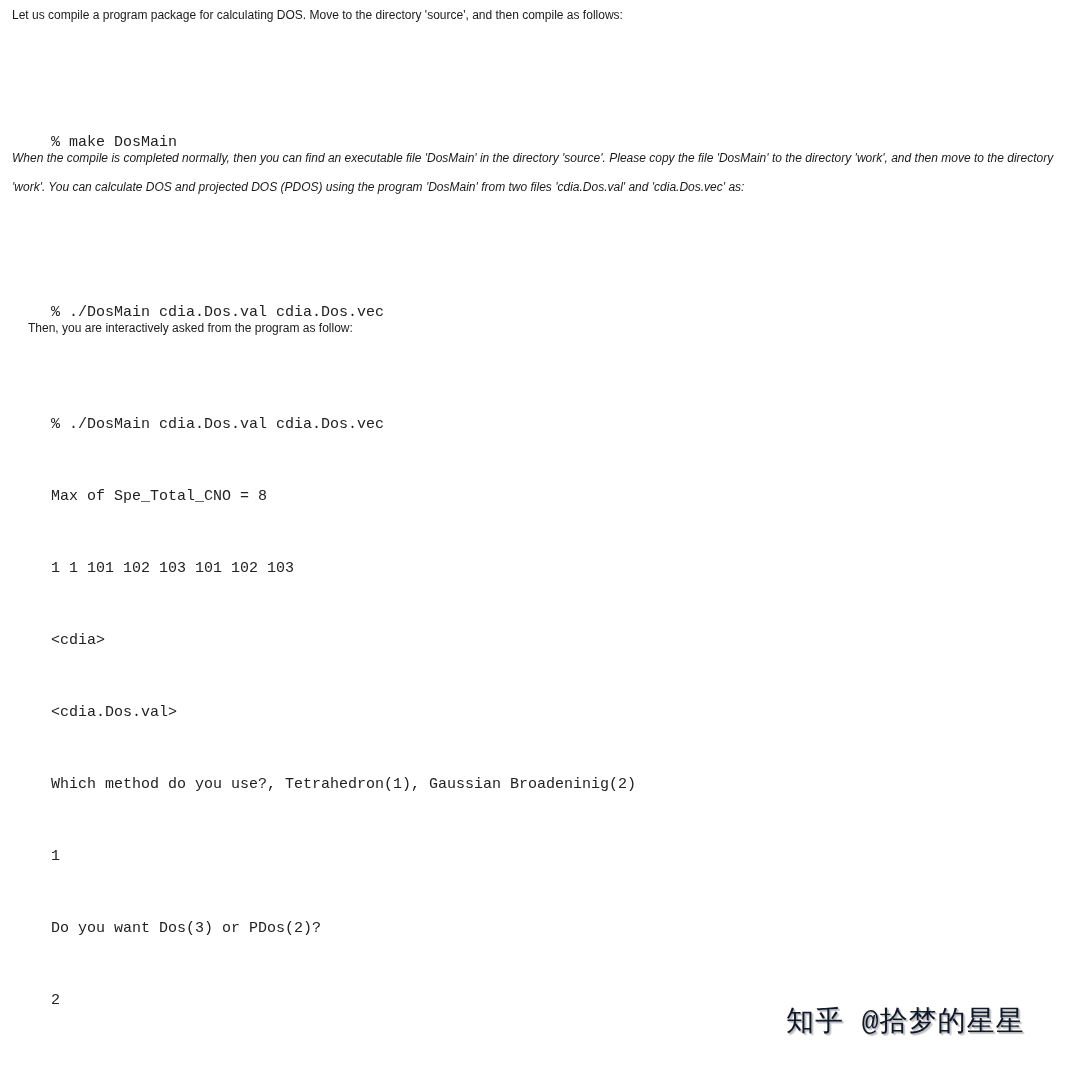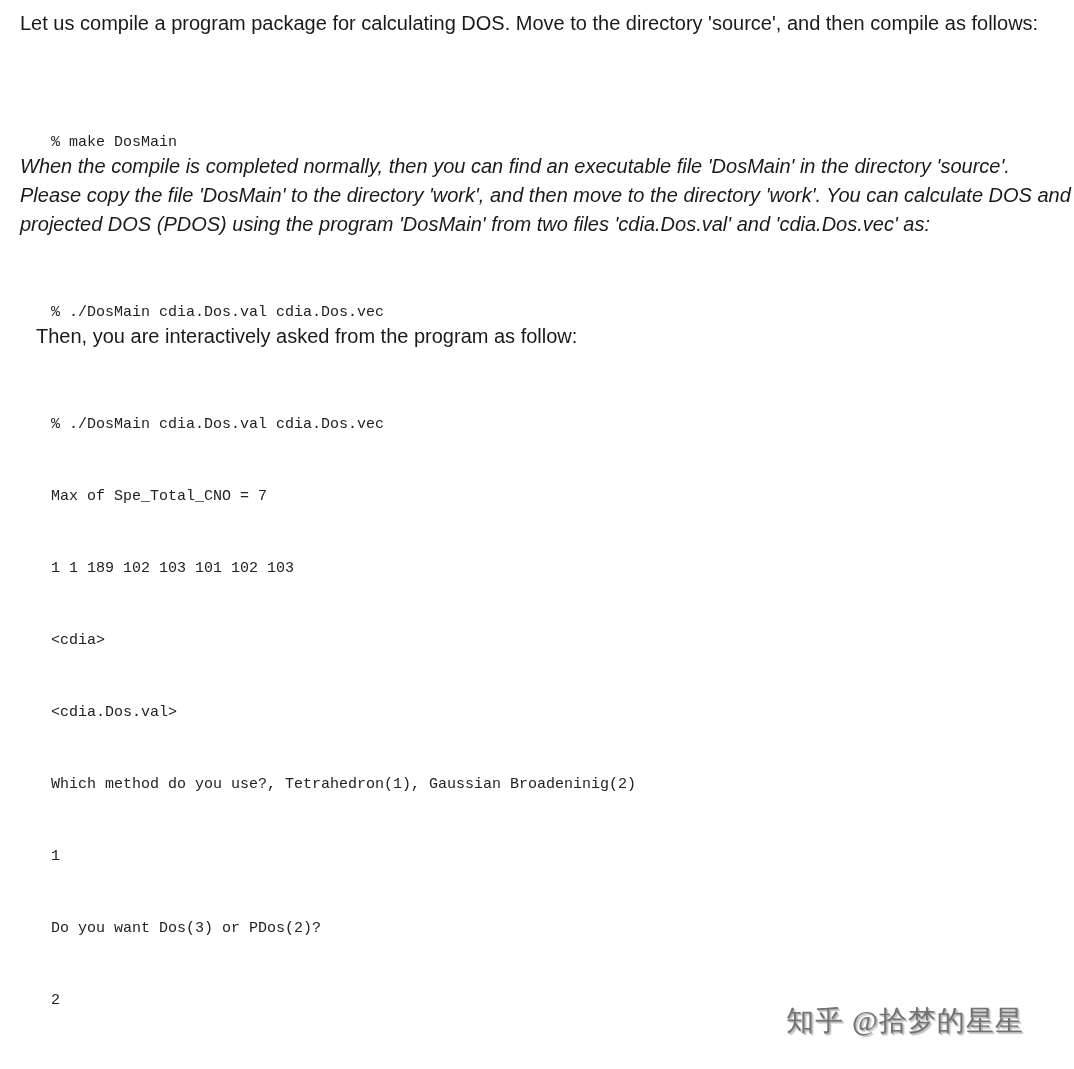--- a/index.html
+++ b/index.html
@@ -15,24 +15,24 @@
     color: #1a1a1a;
   }
   .page {
     position: absolute;
     left: 12px;
     top: 0;
     width: 1056px;
   }
   .para {
     font-family: "Liberation Sans", sans-serif;
-    font-size: 20px;
+    font-size: 12px;
     line-height: 29px;
     color: #1a1a1a;
-    margin: 8px;
+    margin: 0;
   }
   .para-1 { position: absolute; top: 1px; left: 0; width: 1050px; }
   .para-2 { position: absolute; top: 144px; left: 0; width: 1056px; font-style: italic; }
   .para-3 { position: absolute; top: 314px; left: 16px; width: 1050px; }
 
   .code {
     font-family: Liberation Mono, monospace;
     font-size: 15px;
     line-height: 24px;
     color: #222222;
@@ -45,23 +45,23 @@
   .code-line {
     display: block;
     height: 24px;
   }
   .code-line.blank { height: 23px; }
 
   .watermark {
     position: absolute;
     left: 786px;
     top: 1002px;
-    font-family: Liberation Serif, serif;
+    font-family: Liberation Mono, monospace;
     font-size: 28px;
-    color: #737373;
+    color: #0f172a;
     letter-spacing: 1px;
     text-shadow:
       1px 1px 0 #b8b8b8,
       2px 2px 1px #c8c8c8,
       -1px -1px 0 #ffffff;
     white-space: nowrap;
   }
 </style>
 </head>
 <body>
@@ -76,22 +76,22 @@
   <p class="para para-2">When the compile is completed normally, then you can find an executable file 'DosMain' in the directory 'source'. Please copy the file 'DosMain' to the directory 'work', and then move to the directory 'work'. You can calculate DOS and projected DOS (PDOS) using the program 'DosMain' from two files 'cdia.Dos.val' and 'cdia.Dos.vec' as:</p>
 
   <div class="code code-2">
     <span class="code-line">% ./DosMain cdia.Dos.val cdia.Dos.vec</span>
   </div>
 
   <p class="para para-3">Then, you are interactively asked from the program as follow:</p>
 
   <div class="code code-3">
     <span class="code-line">% ./DosMain cdia.Dos.val cdia.Dos.vec</span>
-    <span class="code-line">Max of Spe_Total_CNO = 7</span>
-    <span class="code-line">1 1 189 102 103 101 102 103</span>
+    <span class="code-line">Max of Spe_Total_CNO = 8</span>
+    <span class="code-line">1 1 101 102 103 101 102 103</span>
     <span class="code-line">&lt;cdia&gt;</span>
     <span class="code-line">&lt;cdia.Dos.val&gt;</span>
     <span class="code-line">Which method do you use?, Tetrahedron(1), Gaussian Broadeninig(2)</span>
     <span class="code-line">1</span>
     <span class="code-line">Do you want Dos(3) or PDos(2)?</span>
     <span class="code-line">2</span>
     <span class="code-line blank"></span>
     
     
     

